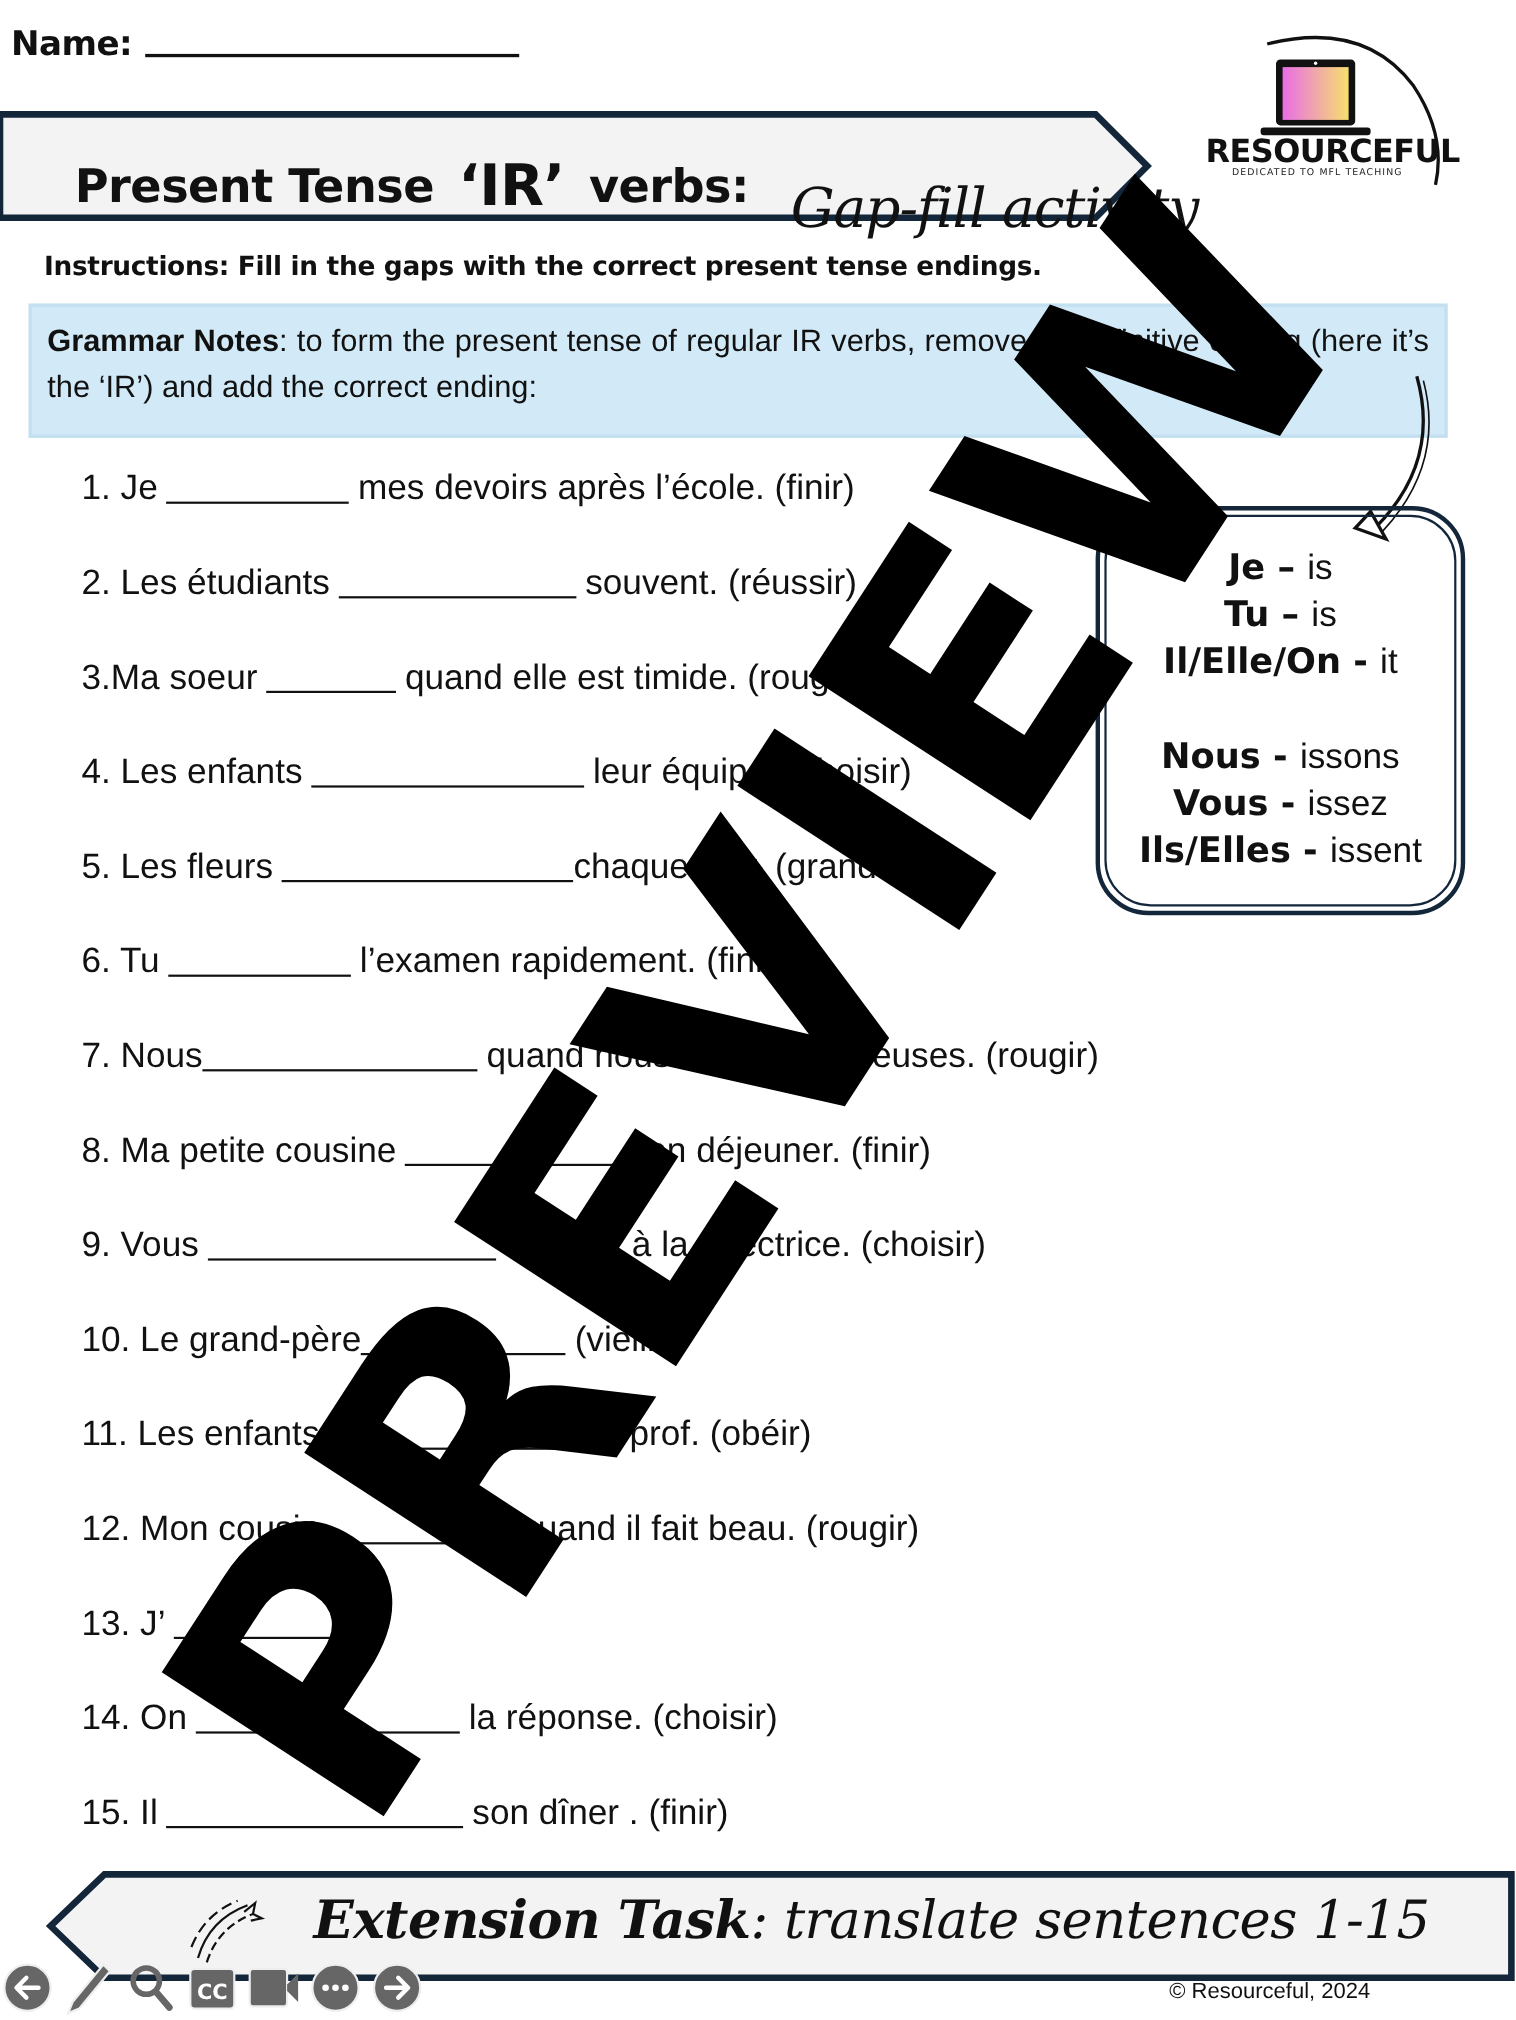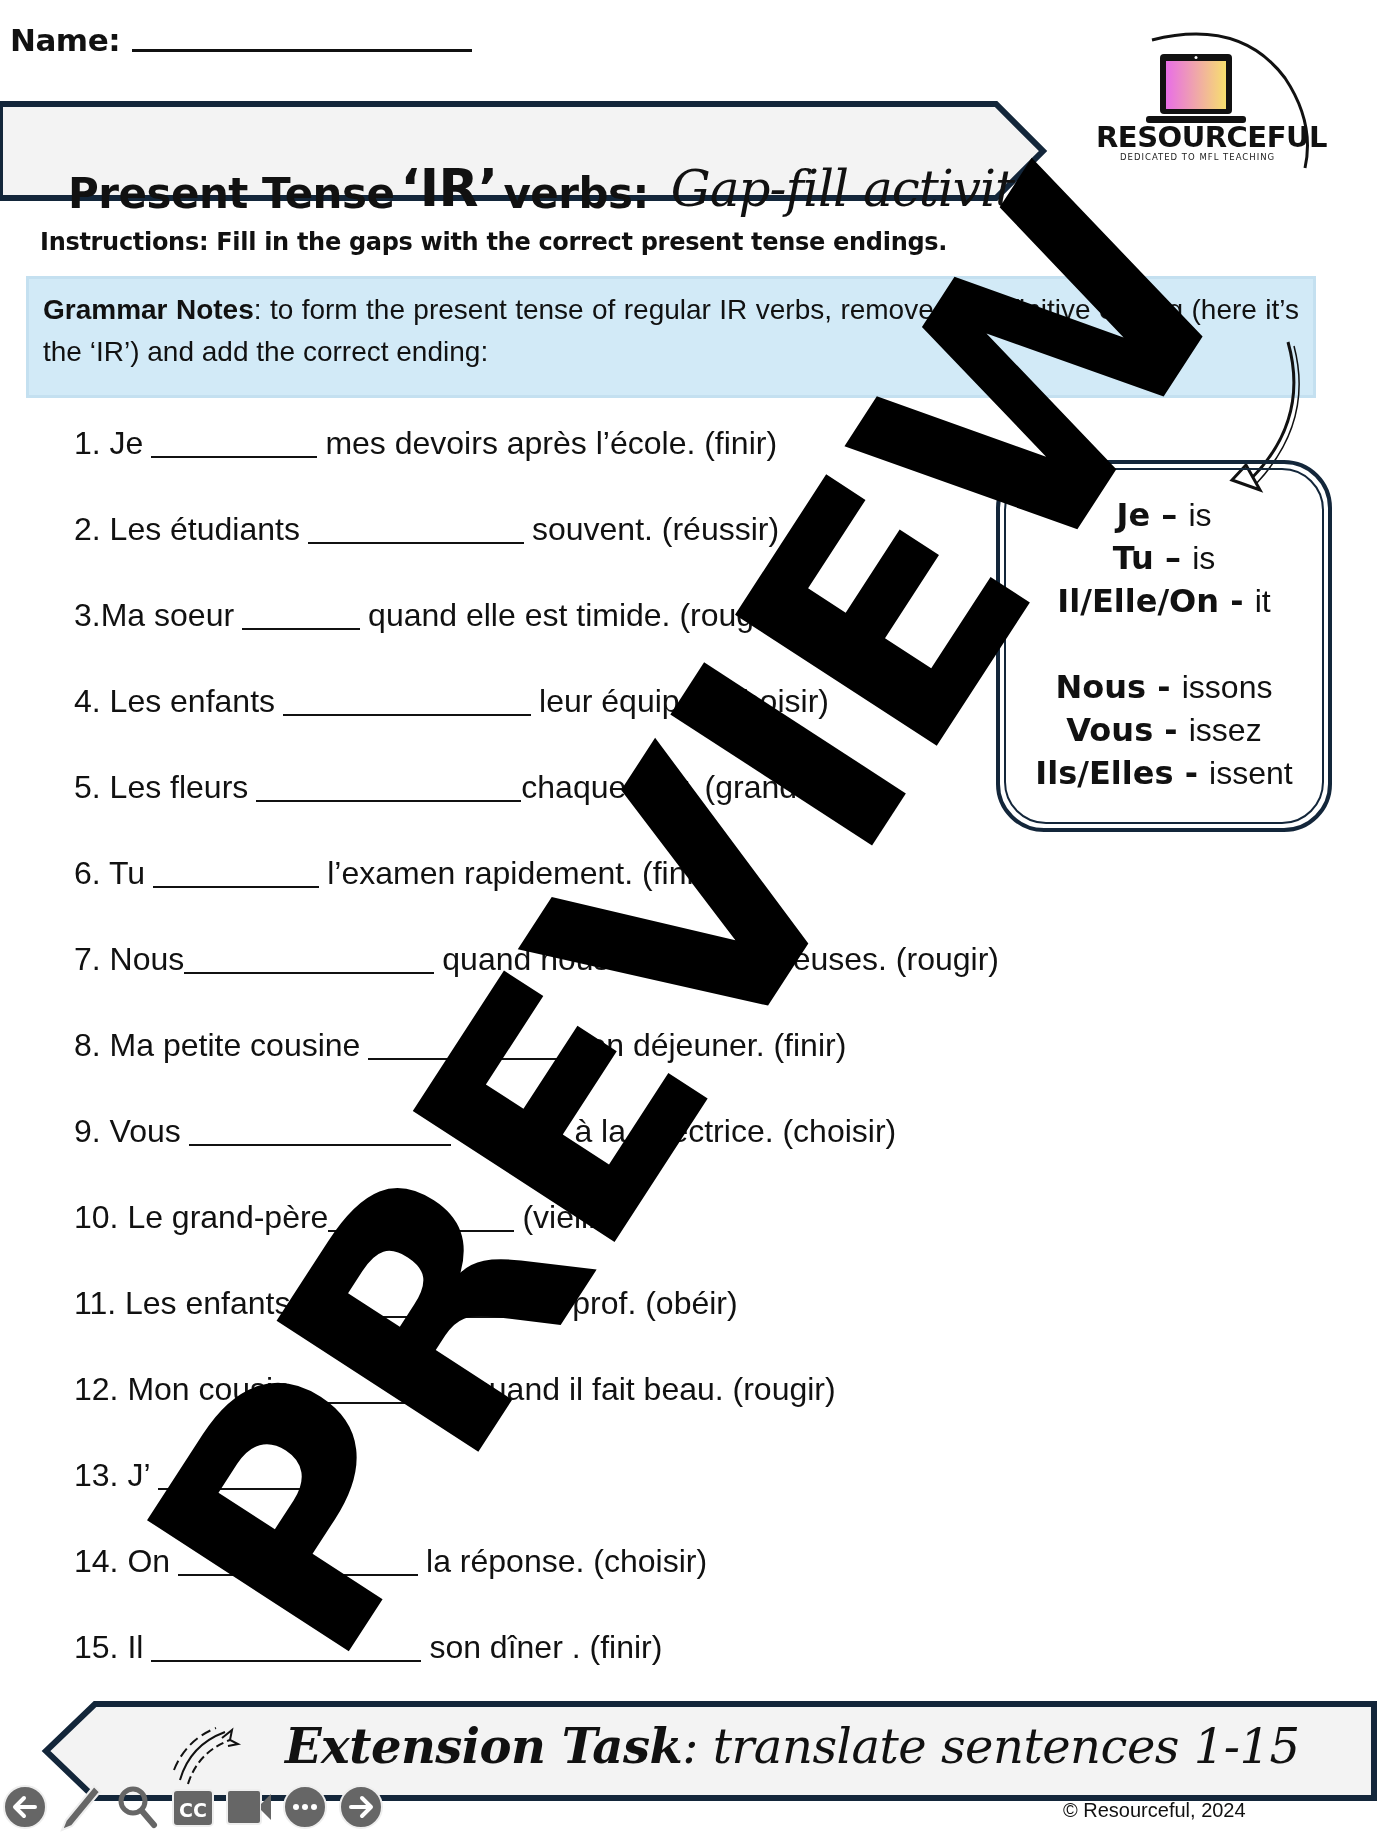--- a/index.html
+++ b/index.html
@@ -7,21 +7,21 @@
   body { position: relative; font-family: "Liberation Sans", "DejaVu Sans", sans-serif; color: #111; }
 
   
   .name-row { position: absolute; left: 10px; top: 22px; display: flex; align-items: flex-end; justify-content: space-between; }
   .name-label { font-family: "DejaVu Sans", sans-serif; font-weight: bold; font-size: 31px; letter-spacing: -0.5px; }
   .name-line { width: 340px; height: 3px; background: #111; margin-left: 12px; margin-bottom: 6px; }
 
   
   .title-banner { position: absolute; left: 0; top: 100px; width: 1050px; height: 102px; }
   .title-banner svg { position: absolute; left: 0; top: 0; }
-  .title-text { position: absolute; left: 68px; top: 20px; display: flex; align-items: flex-end; white-space: nowrap; }
+  .title-text { position: absolute; left: 68px; top: 20px; display: flex; align-items: center; white-space: nowrap; gap: 16px; }
   .title-main { font-family: "DejaVu Sans", sans-serif; font-weight: bold; font-size: 42px; letter-spacing: -0.5px; color: #111; }
   .title-ir { font-size: 52px; margin: 0 6px; }
   .title-script { font-family: "DejaVu Serif", serif; font-style: italic; font-size: 50px; margin-left: 22px; color: #111; letter-spacing: -1px; margin-top: 40px; }
 
   
   .logo { position: absolute; left: 1090px; top: 28px; width: 240px; height: 150px; }
   .logo-text { position: absolute; left: 6px; top: 92px; font-family: "DejaVu Sans", sans-serif; font-weight: bold; font-size: 29px; letter-spacing: -0.5px; color: #111; }
   .logo-sub { position: absolute; left: 30px; top: 124px; font-family: "DejaVu Sans", sans-serif; font-size: 8.5px; letter-spacing: 1px; color: #222; }
 
   

